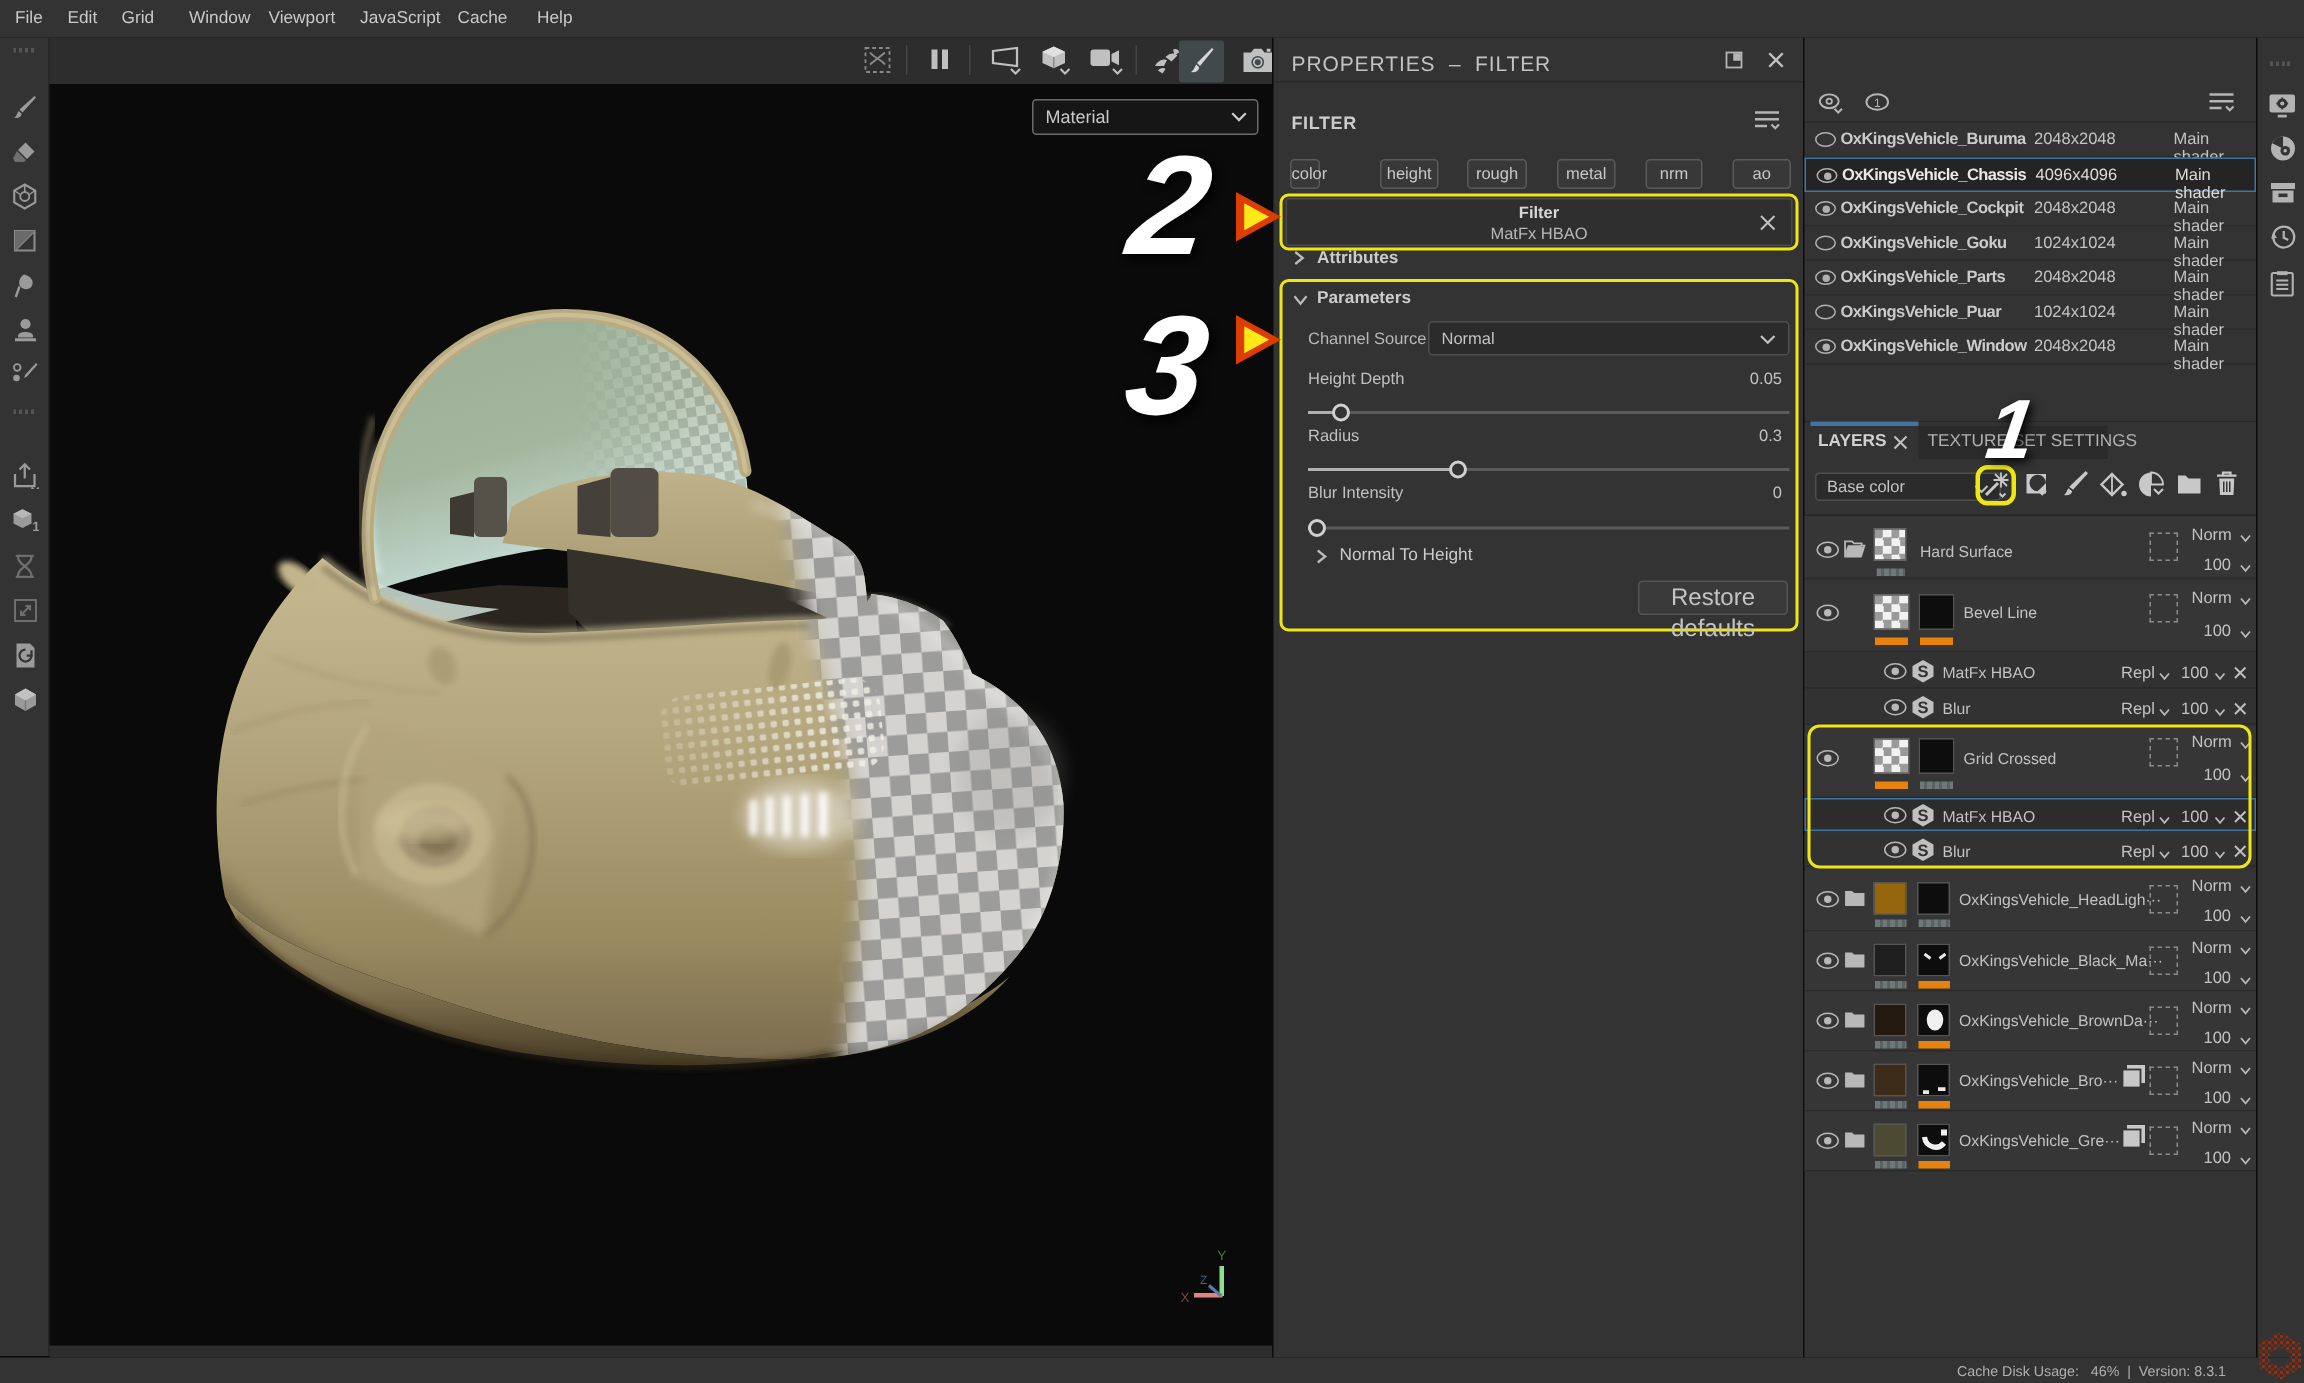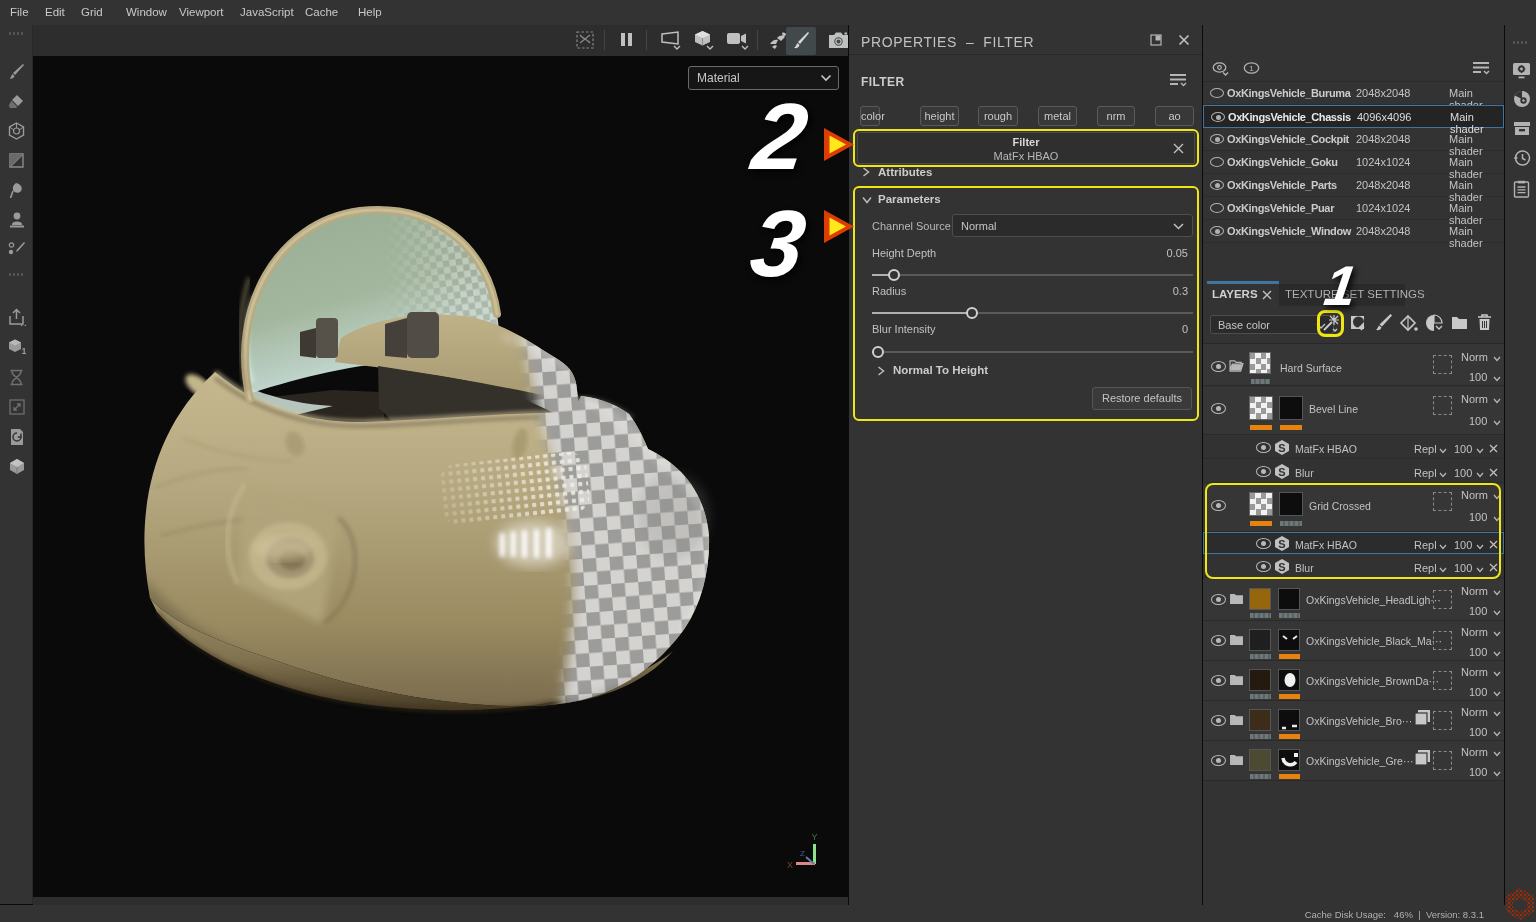--- a/index.html
+++ b/index.html
@@ -470,22 +470,22 @@
       </div>
     <div class="abs t11" style="left:23px;top:298px;color:#c0c0c0">Blur Intensity</div>
     <div class="abs t11" style="right:14px;top:298px;color:#c0c0c0">0</div>
     <div class="slider" style="left:23px;top:321px;width:321px">
         <div class="sfill" style="width:2px"></div>
         <div class="sknob" style="left:0px"></div>
       </div>
     <svg class="abs" style="left:28px;top:341px" width="8" height="10" viewBox="0 0 8 10">
         <path d="M1.5 1 L6.5 5 L1.5 9" stroke="#bbbbbb" stroke-width="1.5" fill="none"></path>
       </svg>
-    <div class="abs" style="left:44px;top:339px;font-size:11.5px;font-weight:bold;color:#cccccc">Normal To Height</div>
-    <div class="abs" style="left:243px;top:362px;width:100px;height:23px;background:#3a3a3a;border:1px solid #555555;border-radius:3px;text-align:center;font-size:11px;color:#c4c4c4;line-height:21px">Restore defaults</div>
+    <div class="abs" style="left:44px;top:339px;font-size:11.5px;font-weight:normal;color:#cccccc">Normal To Height</div>
+    <div class="abs" style="left:243px;top:362px;width:100px;height:23px;background:#3a3a3a;border:1px solid #555555;border-radius:3px;text-align:center;font-size:16px;color:#c4c4c4;line-height:21px">Restore defaults</div>
   </div>
 
   <div id="tslpanel" class="abs panel">
 
     <svg class="abs" style="left:9px;top:36px" width="19" height="15" viewBox="0 0 19 15">
       <ellipse cx="7.5" cy="6.5" rx="6.3" ry="4.6" fill="none" stroke="#b5b5b5" stroke-width="1.3"></ellipse>
       <circle cx="7.5" cy="6.5" r="1.8" fill="none" stroke="#b5b5b5" stroke-width="1.2"></circle>
       <path d="M11 11.5 L13.5 14 L16 11.5" stroke="#b5b5b5" stroke-width="1.3" fill="none"></path>
     </svg>
     <svg class="abs" style="left:40px;top:36px" width="17" height="14" viewBox="0 0 17 14">

